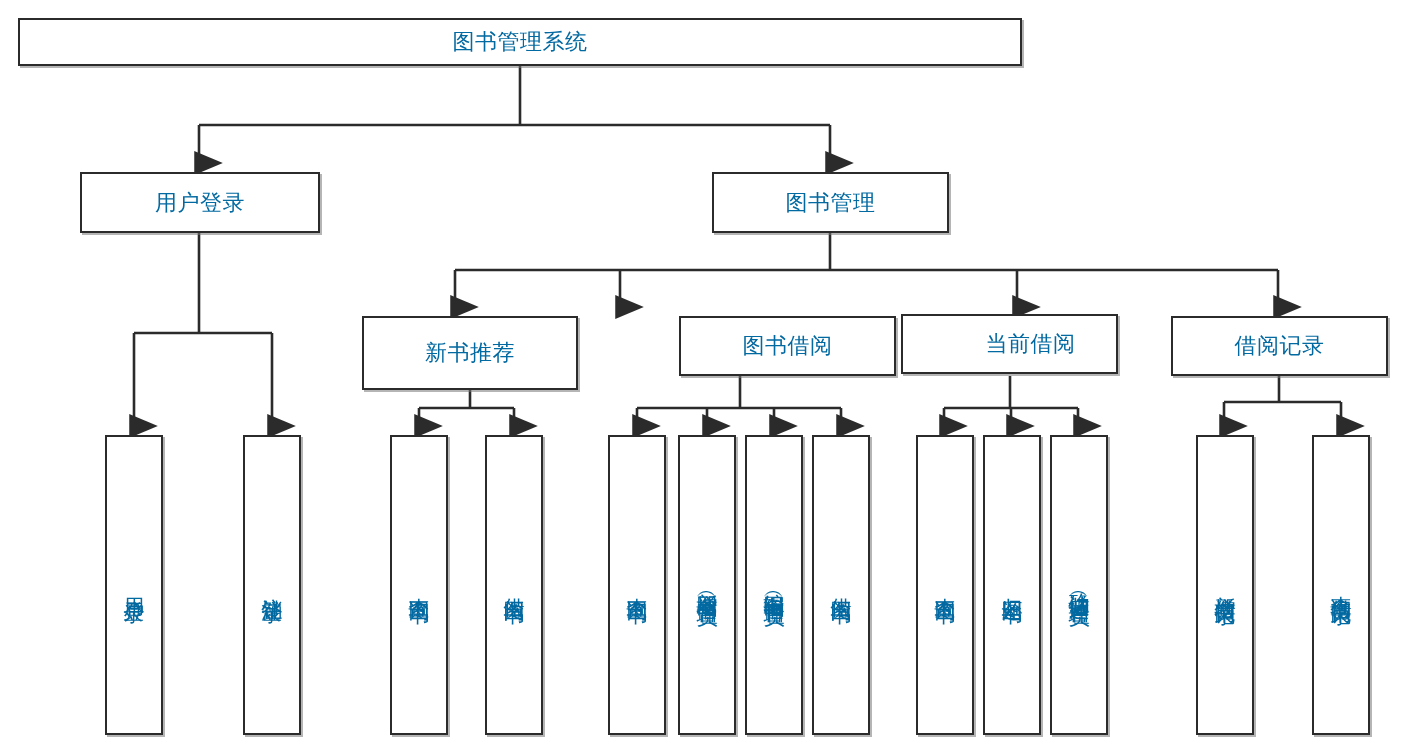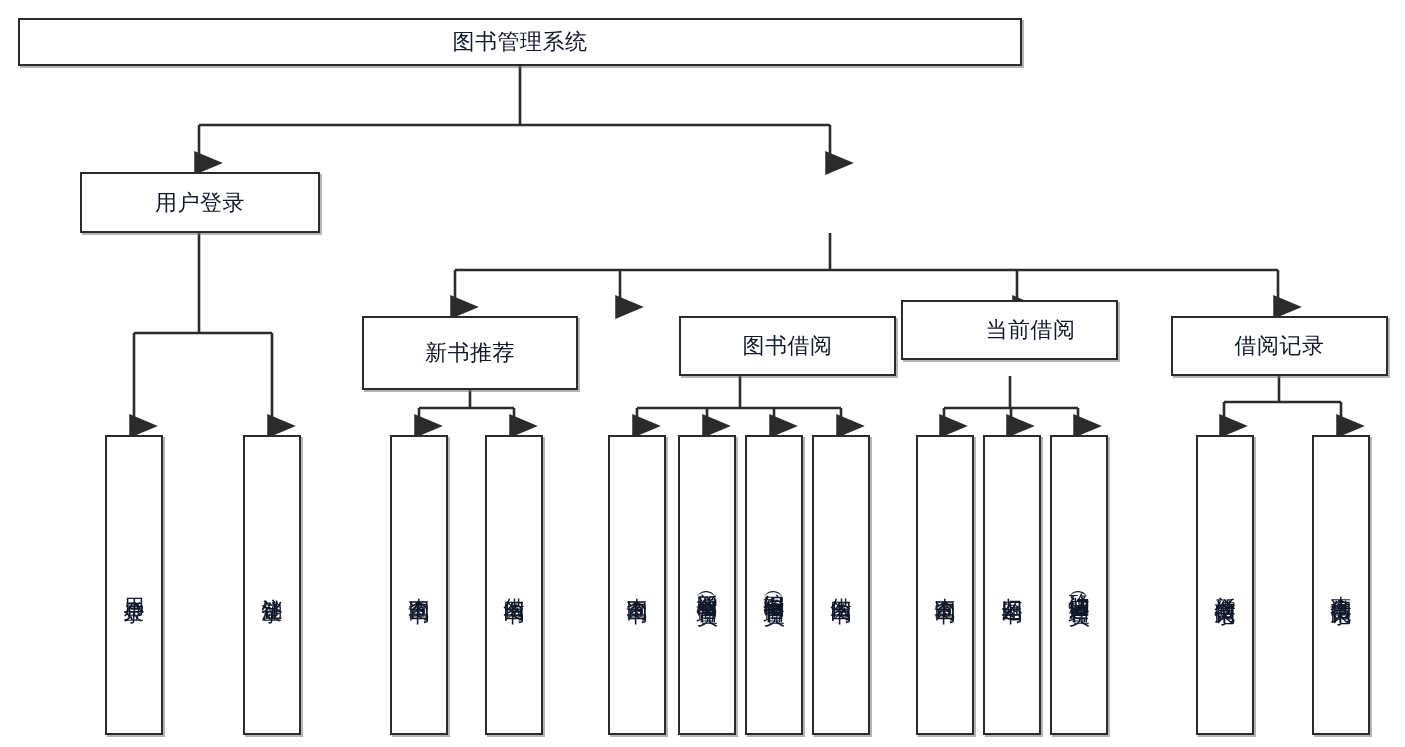--- a/index.html
+++ b/index.html
@@ -32,21 +32,21 @@
     border: 2px solid #2b2b2b;
     box-shadow: 2px 2px 0 0 rgba(120,120,120,0.55);
     display: flex;
     align-items: center;
     justify-content: center;
     z-index: 2;
   }
   .node-label {
     font-size: 21px;
     line-height: 1.15;
-    color: #0f172a;
+    color: #0369a1;
     letter-spacing: 0.5px;
     white-space: nowrap;
     text-align: center;
   }
   .node.leaf .node-label {
     writing-mode: vertical-rl;
     text-orientation: upright;
     white-space: normal;
     letter-spacing: 2px;
     line-height: 1.05;
@@ -122,28 +122,31 @@
     </g>
   </svg>
 
   <div class="node root" style="left:18px; top:18px; width:1004px; height:48px;">
     <span class="node-label">图书管理系统</span>
   </div>
 
   <div class="node level1" style="left:80px; top:172px; width:240px; height:61px;">
     <span class="node-label">用户登录</span>
   </div>
+  <div class="node level1" style="left:712px; top:172px; width:237px; height:61px;">
+    <span class="node-label">图书管理</span>
+  </div>
 
   <div class="node level2" style="left:362px; top:316px; width:216px; height:74px;">
     <span class="node-label">新书推荐</span>
   </div>
   <div class="node level2" style="left:631px; top:316px; width:217px; height:60px;margin-left:48px;">
     <span class="node-label">图书借阅</span>
   </div>
-  <div class="node level2" style="left:901px; top:300px; width:217px; height:60px;padding-left:42px;">
+  <div class="node level2" style="left:901px; top:314px; width:217px; height:60px;padding-left:42px;">
     <span class="node-label">当前借阅</span>
   </div>
   <div class="node level2" style="left:1171px; top:316px; width:217px; height:60px;">
     <span class="node-label">借阅记录</span>
   </div>
 
   <div class="node leaf" style="left:105px; top:435px; width:58px; height:300px;">
     <span class="node-label">用户登录</span>
   </div>
   <div class="node leaf" style="left:243px; top:435px; width:58px; height:300px;">

